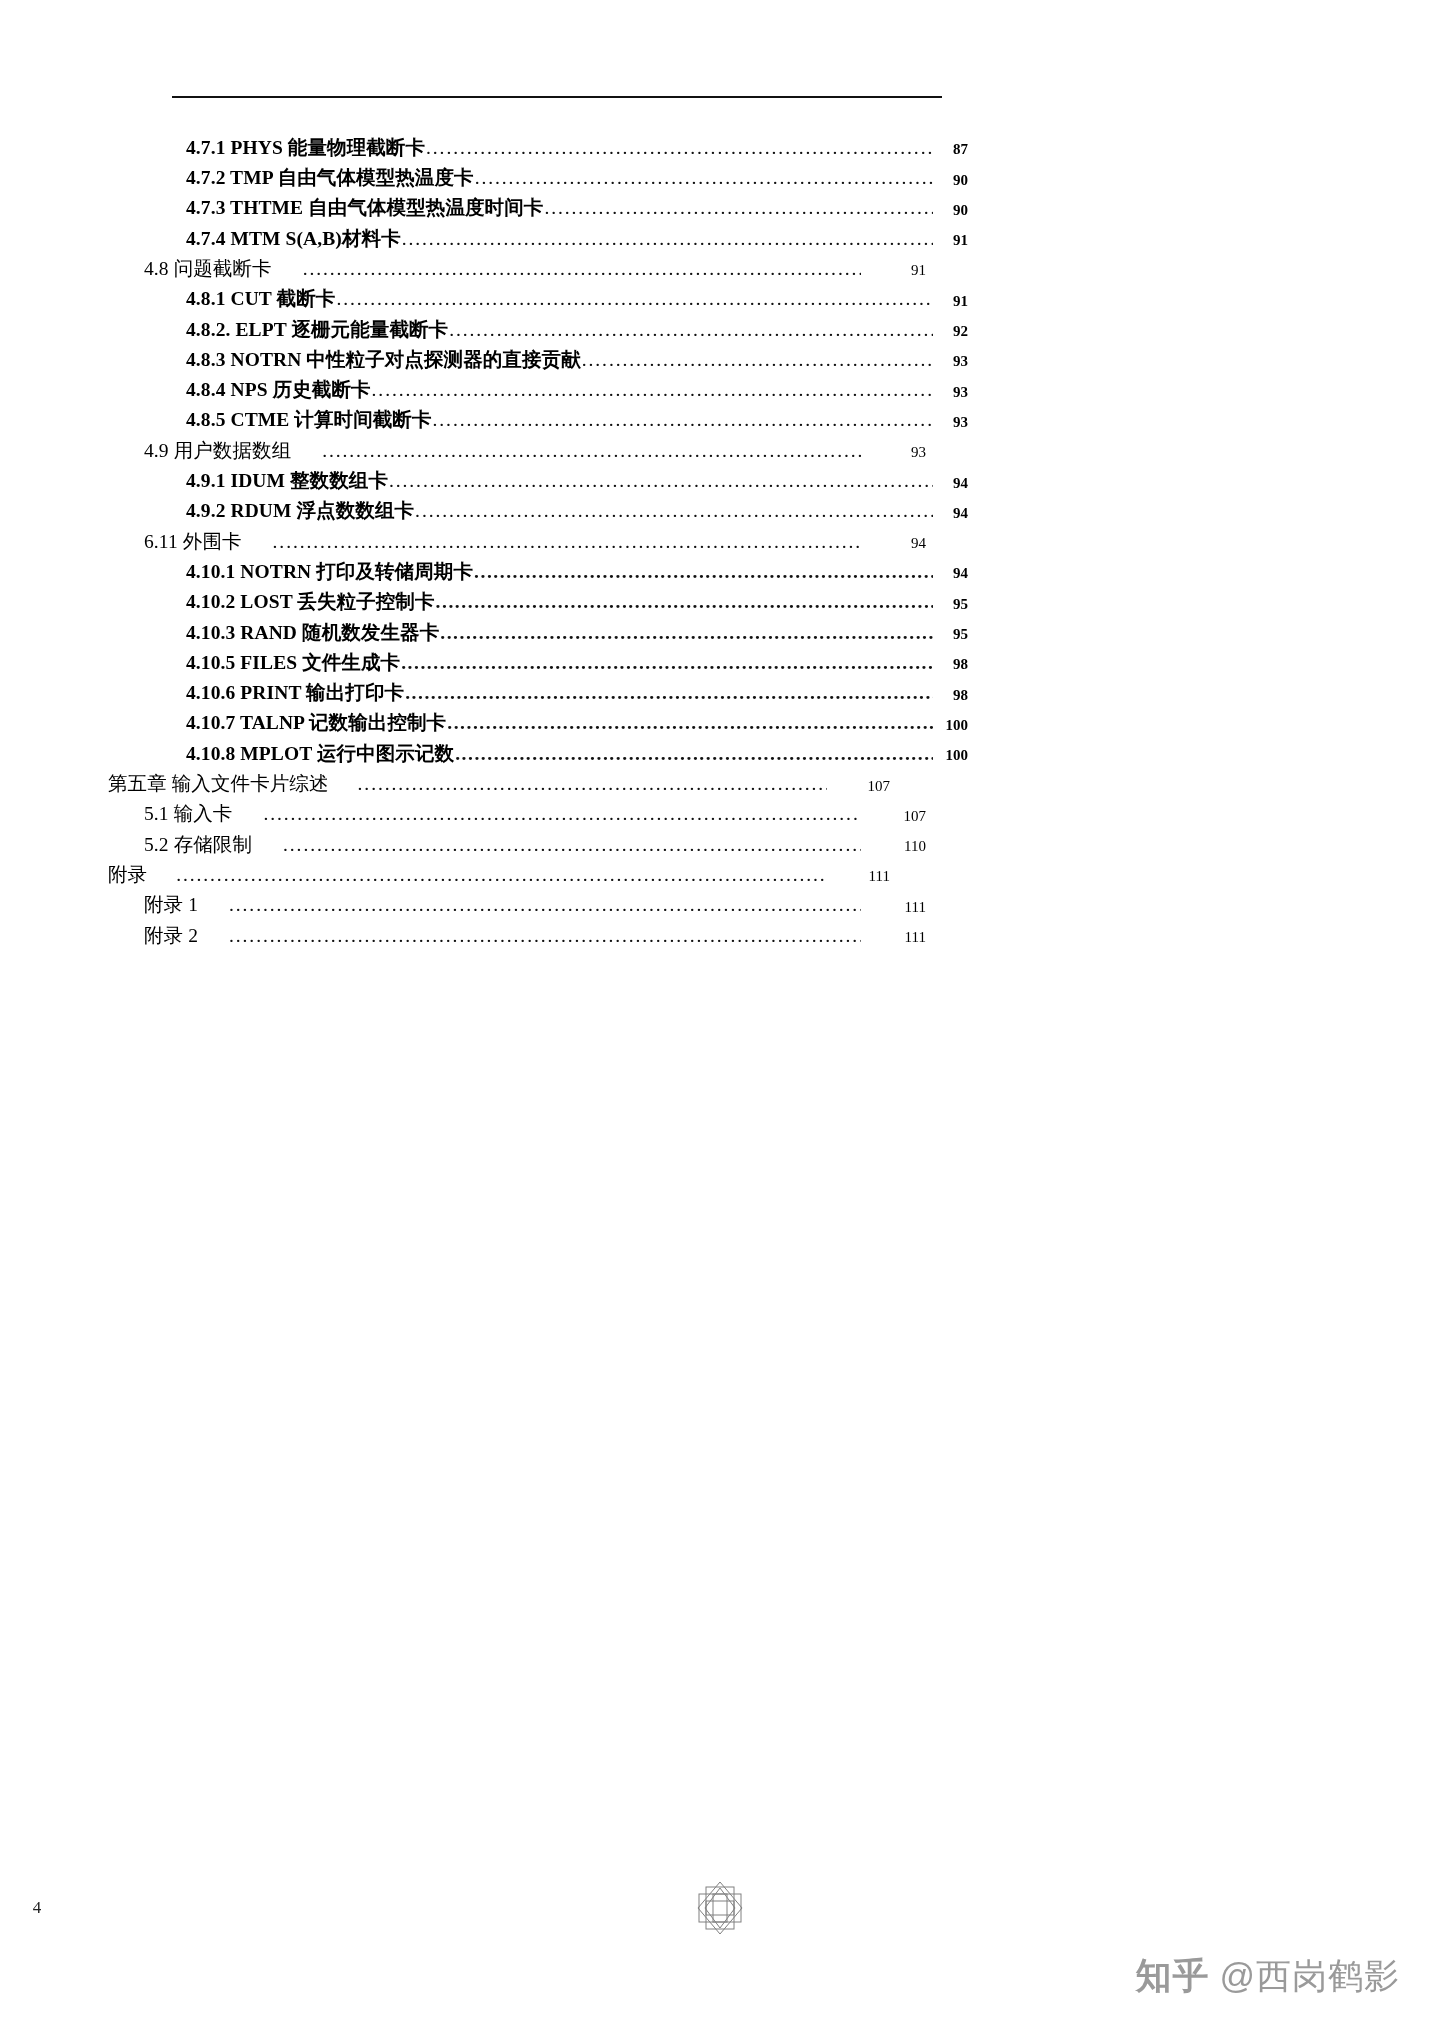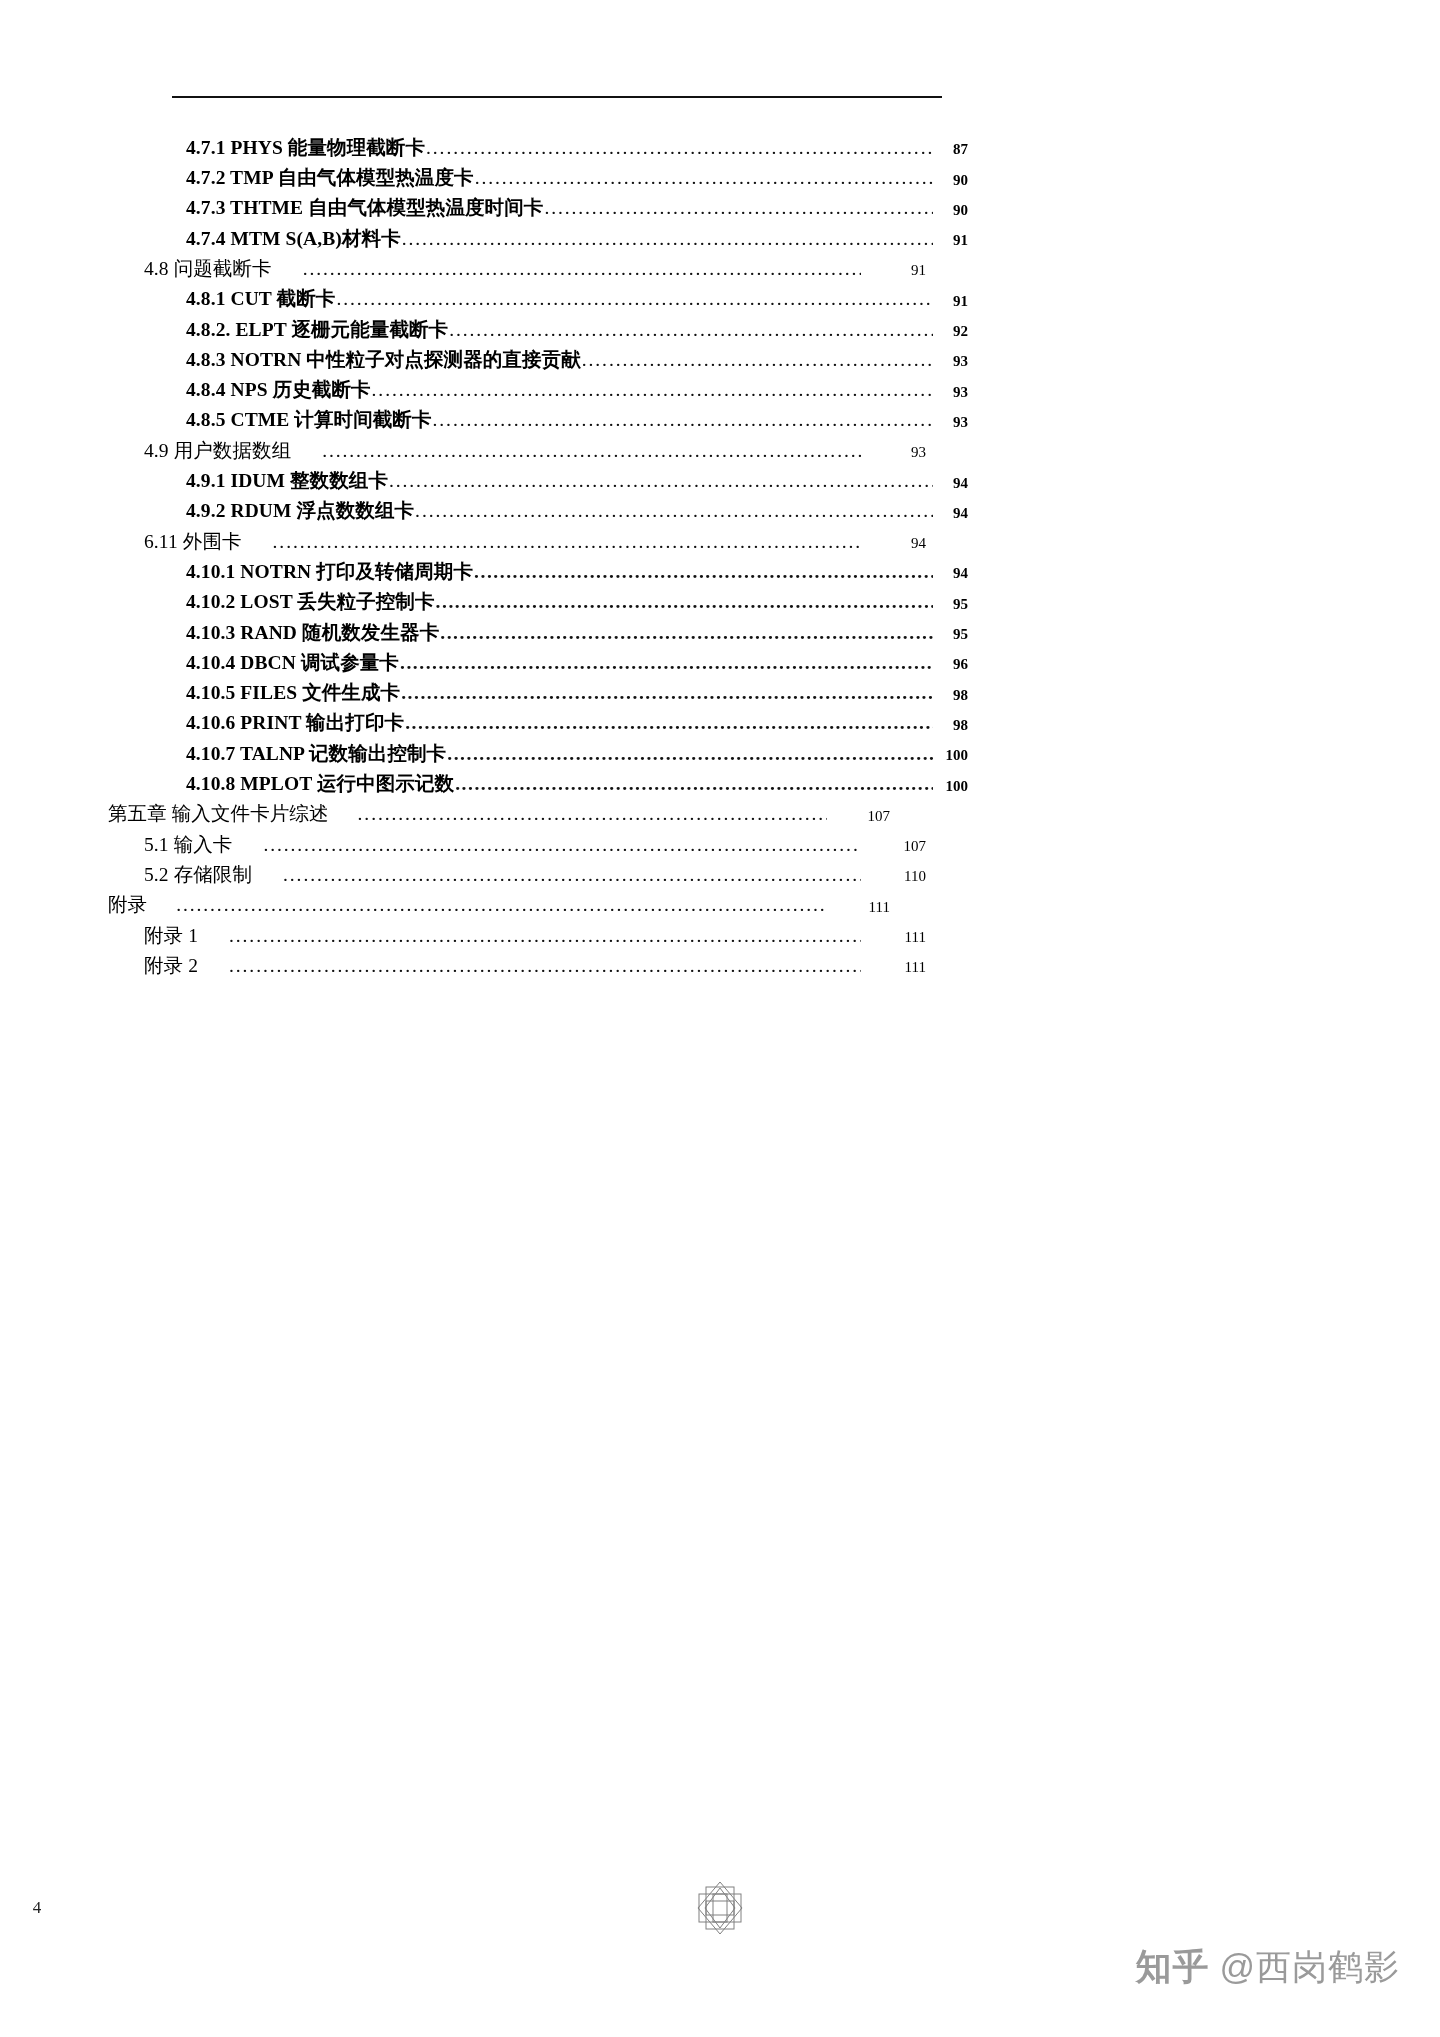--- a/index.html
+++ b/index.html
@@ -97,21 +97,21 @@
     position:absolute;
     left:0;top:0;width:74px;height:60px;
     display:flex;align-items:center;justify-content:center;
     font-size:17px;
     color:#222;
     font-family:"Liberation Serif","DejaVu Serif",serif;
   }
   
   .watermark{
     position:absolute;
-    right:40px;bottom:45px;
+    right:40px;bottom:36px;
     display:flex;
     align-items:center;
     gap:10px;
     color:#9a9a9a;
     font-family:"Liberation Sans","DejaVu Sans",sans-serif;
   }
   .wm-logo{
     font-size:36px;
     font-weight:bold;
     letter-spacing:1px;
@@ -209,25 +209,20 @@
         </div>
         <div class="row lvl-3 w-bold w-bold-leader">
           <span class="label">4.10.2 LOST 丢失粒子控制卡</span>
           <span class="leader"></span>
           <span class="page-no">95</span>
         </div>
         <div class="row lvl-3 w-bold w-bold-leader">
           <span class="label">4.10.3 RAND 随机数发生器卡</span>
           <span class="leader"></span>
           <span class="page-no">95</span>
-        </div>
-        <div class="row lvl-3 w-bold w-bold-leader">
-          <span class="label">4.10.4 DBCN 调试参量卡</span>
-          <span class="leader"></span>
-          <span class="page-no">96</span>
         </div>
         <div class="row lvl-3 w-bold w-bold-leader">
           <span class="label">4.10.5 FILES 文件生成卡</span>
           <span class="leader"></span>
           <span class="page-no">98</span>
         </div>
         <div class="row lvl-3 w-bold w-bold-leader">
           <span class="label">4.10.6   PRINT 输出打印卡</span>
           <span class="leader"></span>
           <span class="page-no">98</span>

